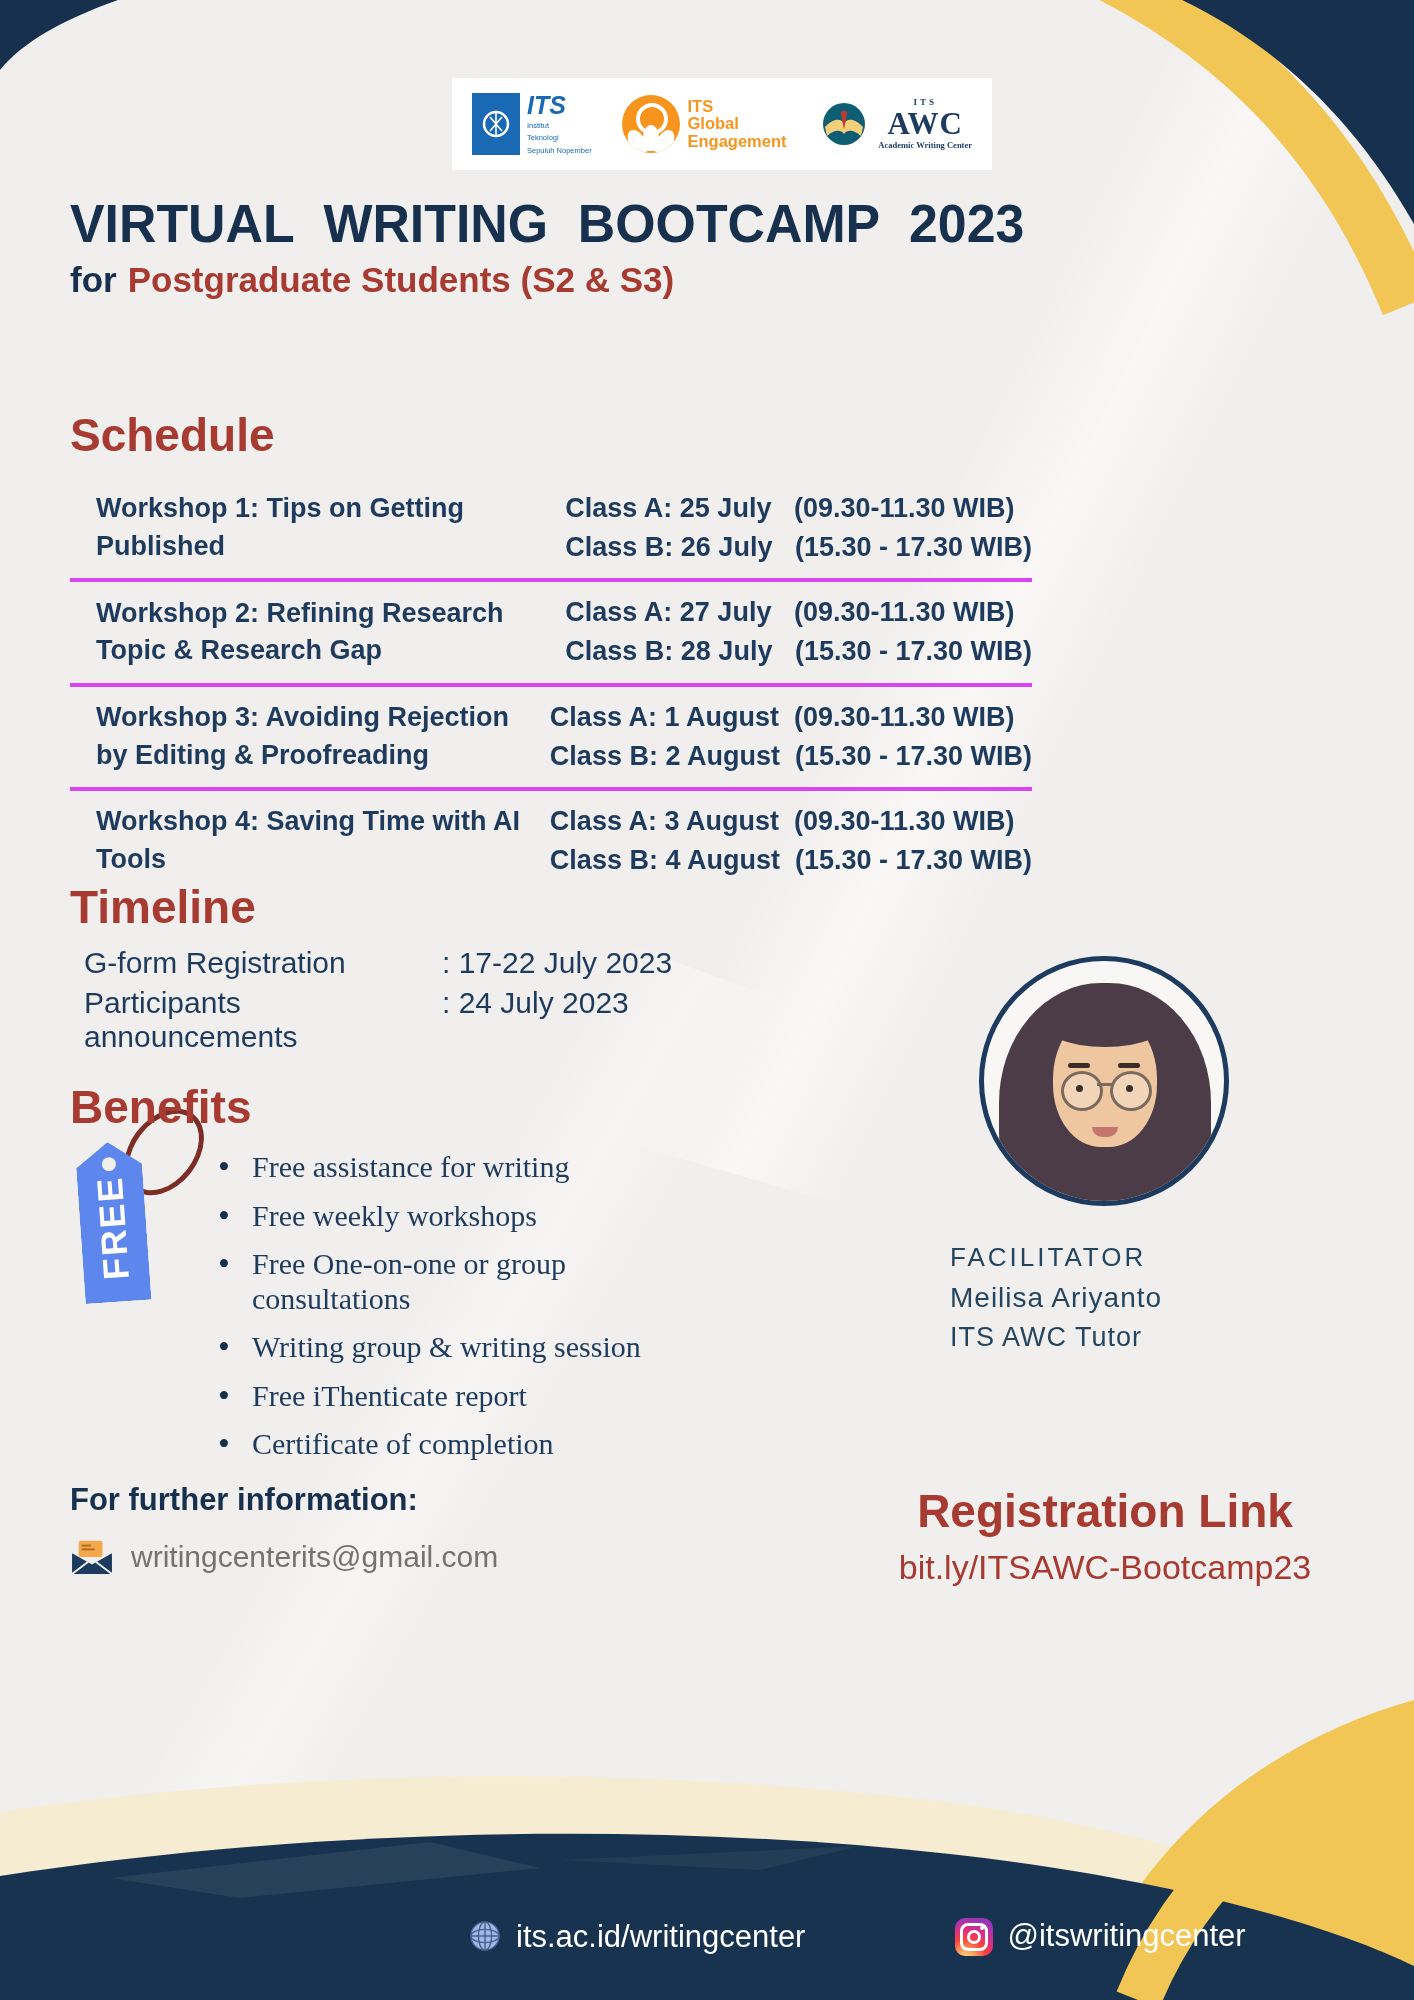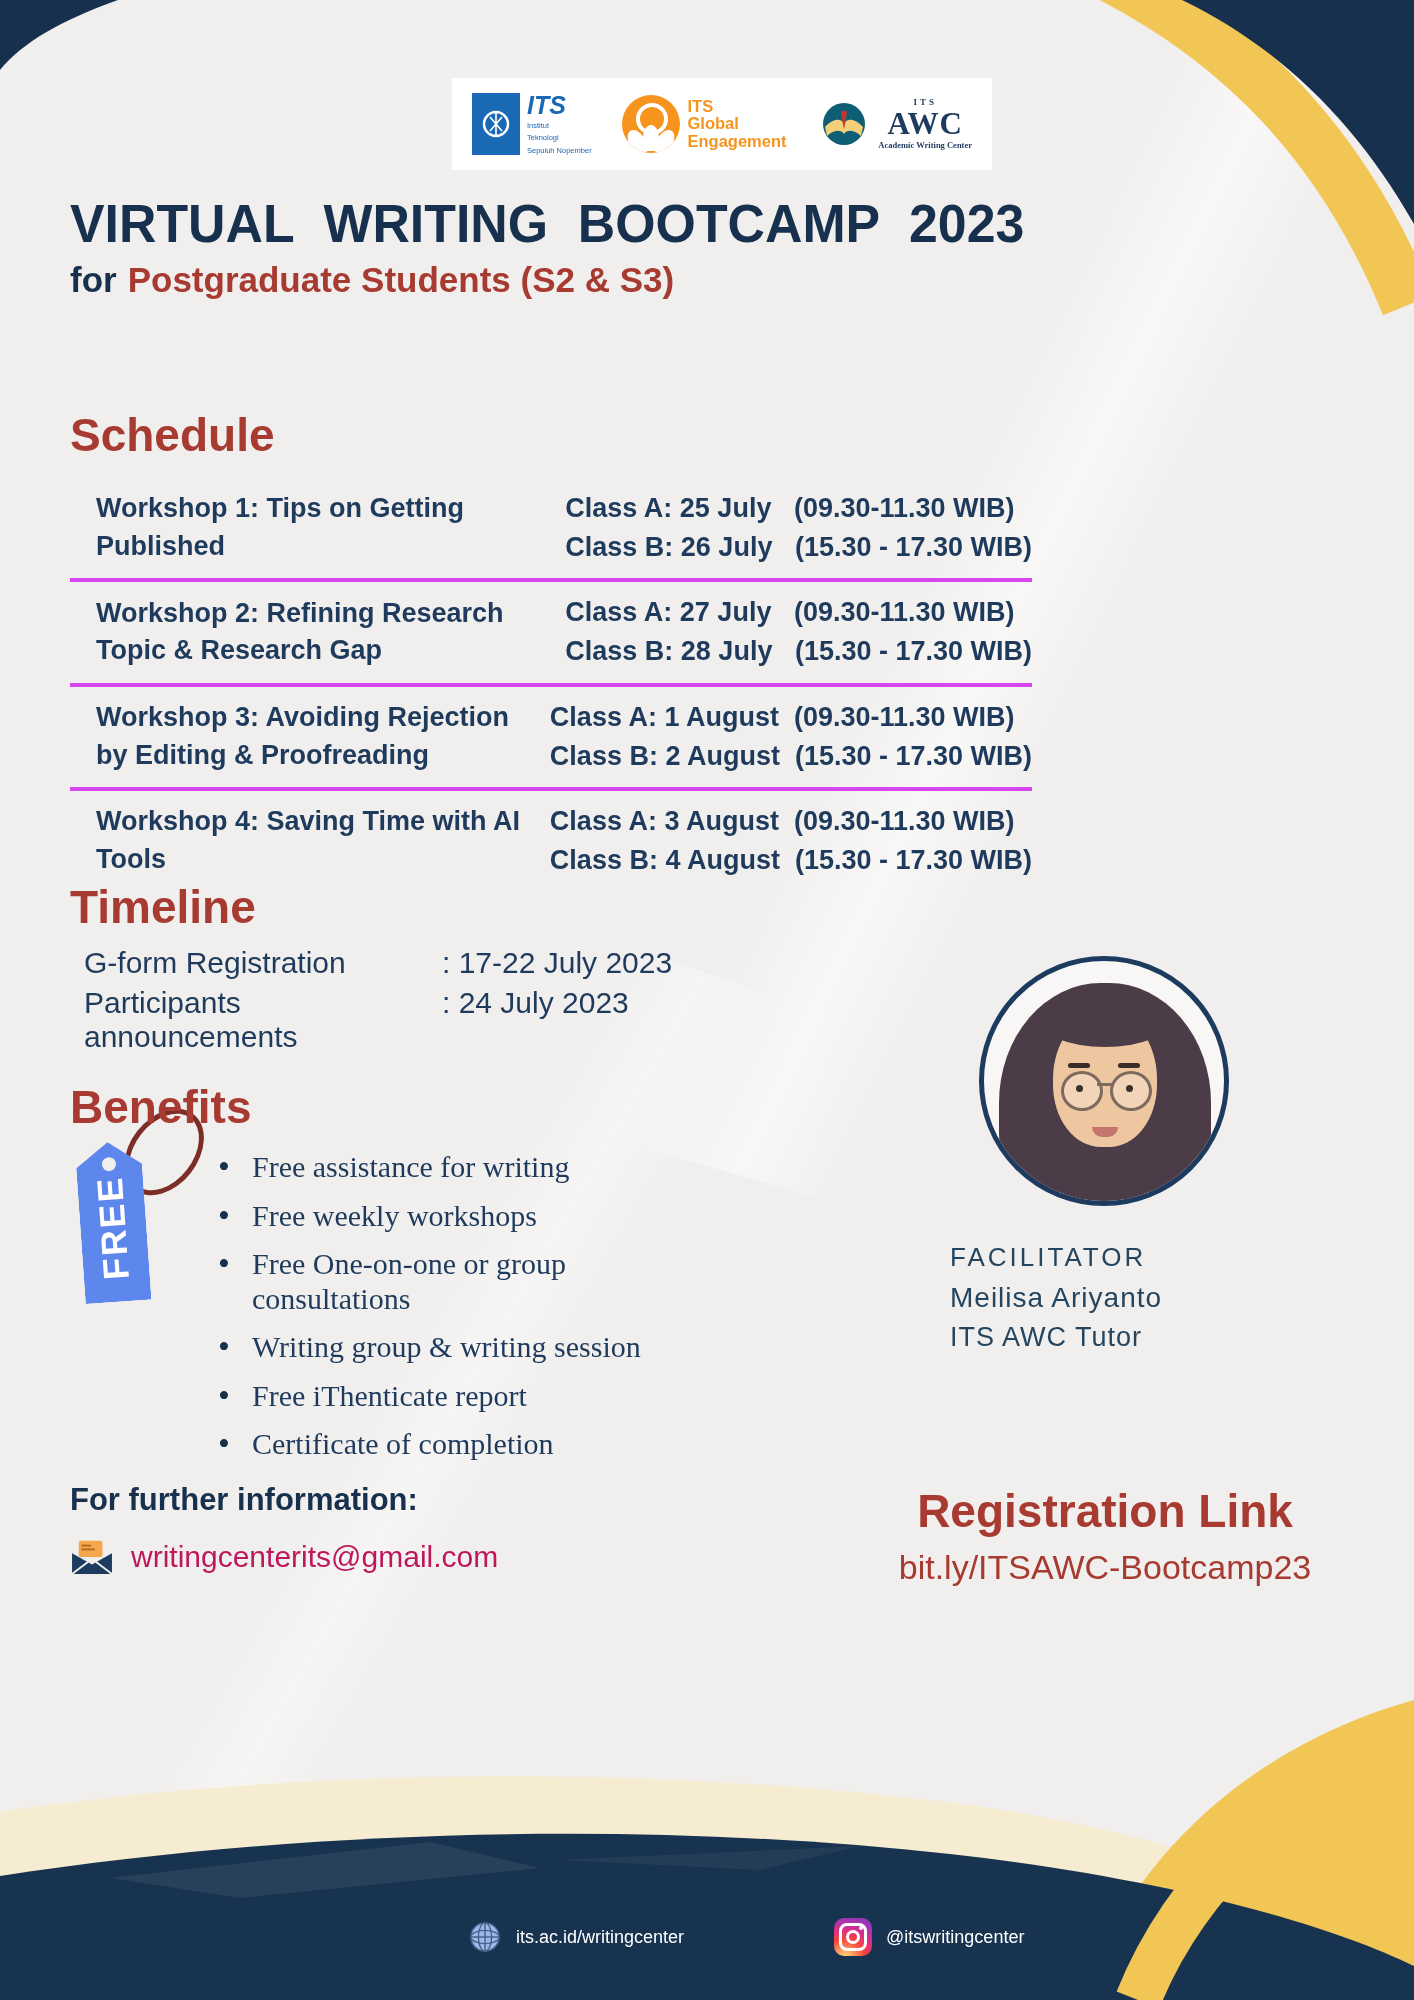--- a/index.html
+++ b/index.html
@@ -108,21 +108,21 @@
   .c-row{display:flex;align-items:center;gap:17px;margin-top:20px;font-size:30px;color:#1e3a5c;}
   .c-row .icon{flex:none;display:flex;}
 
   
   .registration{position:absolute;left:850px;top:1484px;width:510px;text-align:center;}
   .registration .head{font-size:46px;font-weight:800;color:#a73a31;}
   .registration .link{display:inline-block;margin-top:10px;font-size:34px;color:#a73a31;text-decoration:none;}
 
   
   .footer-content{position:absolute;left:468px;top:1918px;display:flex;align-items:center;gap:150px;z-index:5;}
-  .f-item{display:flex;align-items:center;gap:14px;color:#fff;font-size:18px;}
+  .f-item{display:flex;gap:14px;color:#fff;font-size:31px;}
   .ig{position:relative;width:38px;height:38px;border-radius:10px;flex:none;
     background:radial-gradient(circle at 28% 110%, #fed373 8%, #f6423d 42%, #de2f85 60%, #9b36b7 82%);}
   .ig .frame{position:absolute;inset:5px;border:3px solid #fff;border-radius:8px;box-sizing:border-box;}
   .ig .lens{position:absolute;left:12px;top:12px;width:14px;height:14px;border:3px solid #fff;border-radius:50%;box-sizing:border-box;}
   .ig .dot{position:absolute;right:9px;top:8px;width:4px;height:4px;border-radius:50%;background:#fff;}
 </style>
 </head>
 <body>
 
 <div class="poster">
@@ -279,21 +279,21 @@
     <div class="c-row">
       <span class="icon">
         <svg width="44" height="38" viewBox="0 0 46 40">
           <rect x="9" y="3" width="25" height="17" rx="2" fill="#f4a74b"></rect>
           <rect x="12" y="7" width="10" height="2" fill="#b06b1e"></rect>
           <rect x="12" y="11" width="14" height="2" fill="#b06b1e"></rect>
           <path d="M2,16 L23,28 L44,16 L44,38 L2,38 Z" fill="#1d3a5f"></path>
           <path d="M2,38 L19,25 M44,38 L27,25" stroke="#f1efed" stroke-width="2"></path>
         </svg>
       </span>
-      <a href="#" style="color:#be185d;text-decoration:none;">writingcenterits@gmail.com</a>
+      <a href="#" style="color:#737373;text-decoration:none;">writingcenterits@gmail.com</a>
     </div>
   </div>
 
   <div class="registration">
     <div class="head">Registration Link</div>
     <a class="link" href="#">bit.ly/ITSAWC-Bootcamp23</a>
   </div>
 
   <svg class="corner-svg bottom-deco" width="1414" height="330" viewBox="0 0 1414 330">
     <path d="M0,142 C280,100 620,94 930,130 C1120,152 1290,205 1414,272 L1414,330 L0,330 Z" fill="#f6ecd2"></path>

